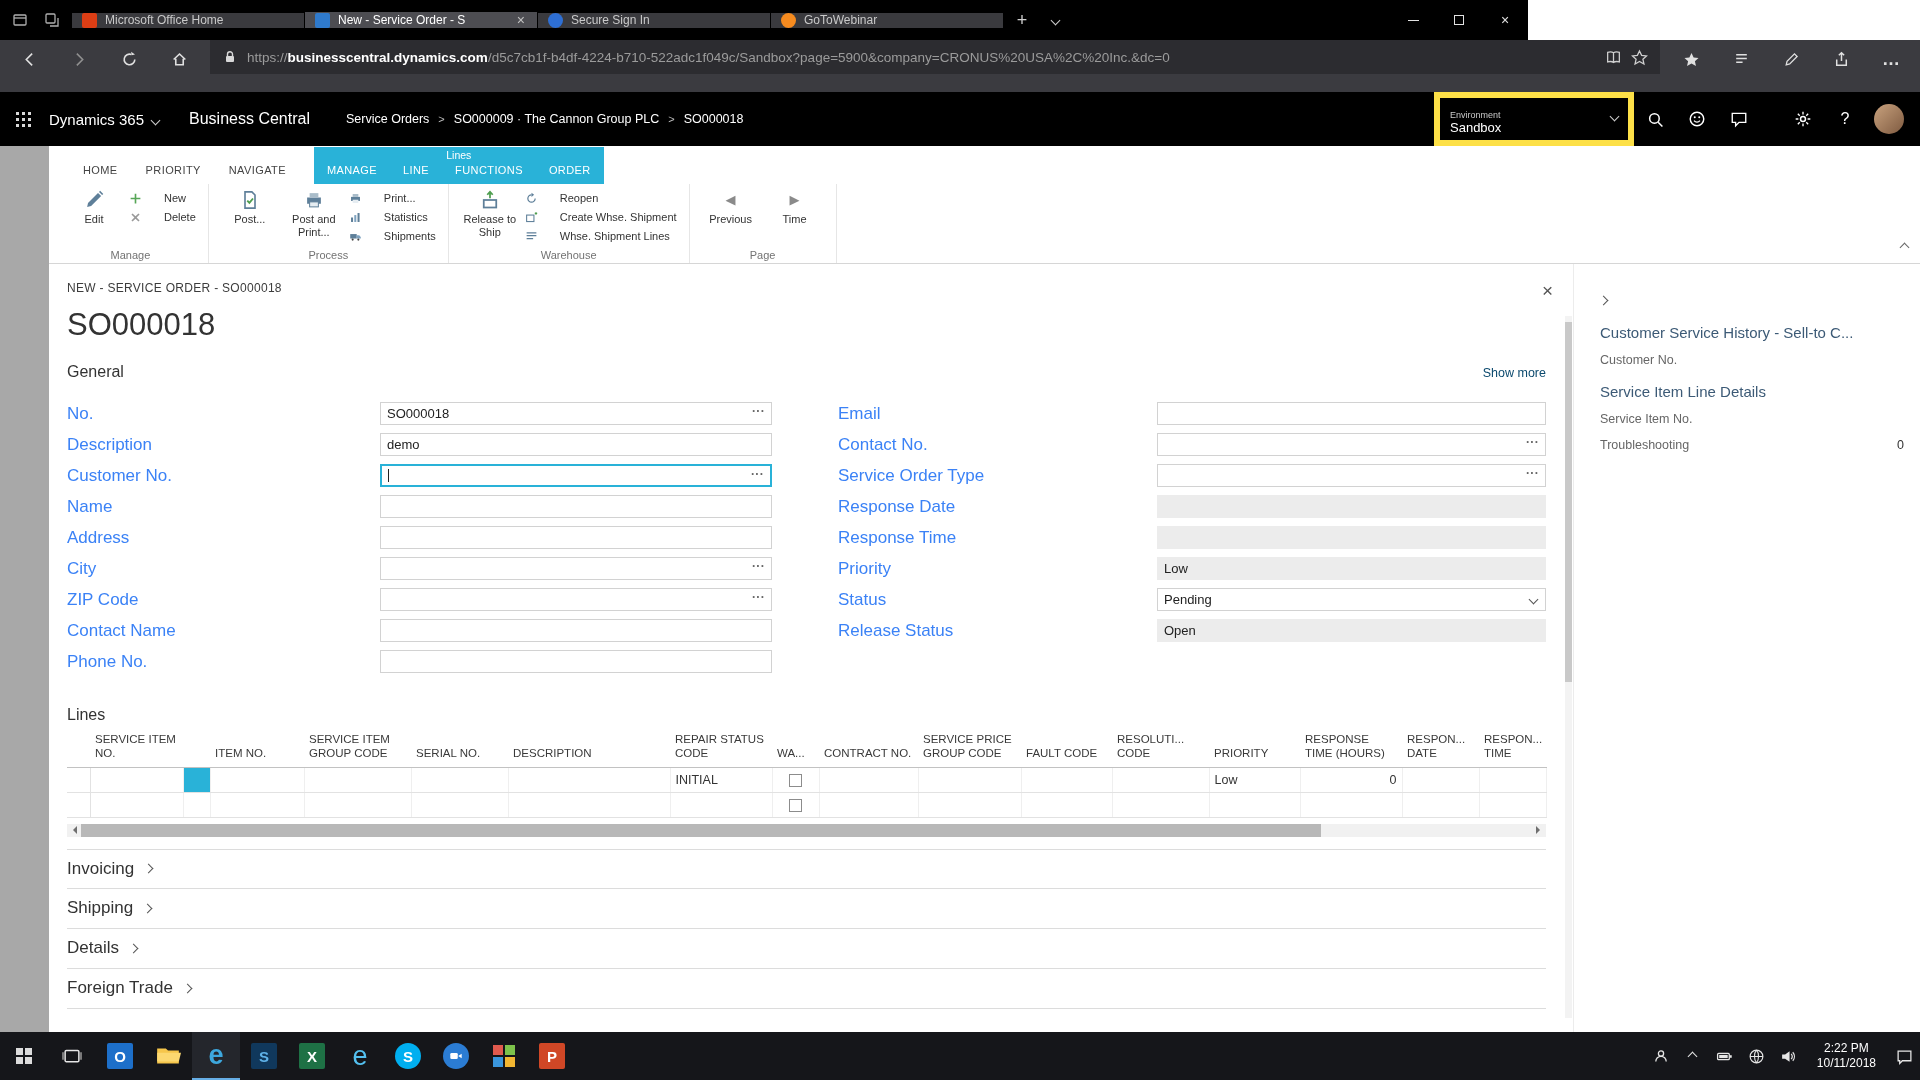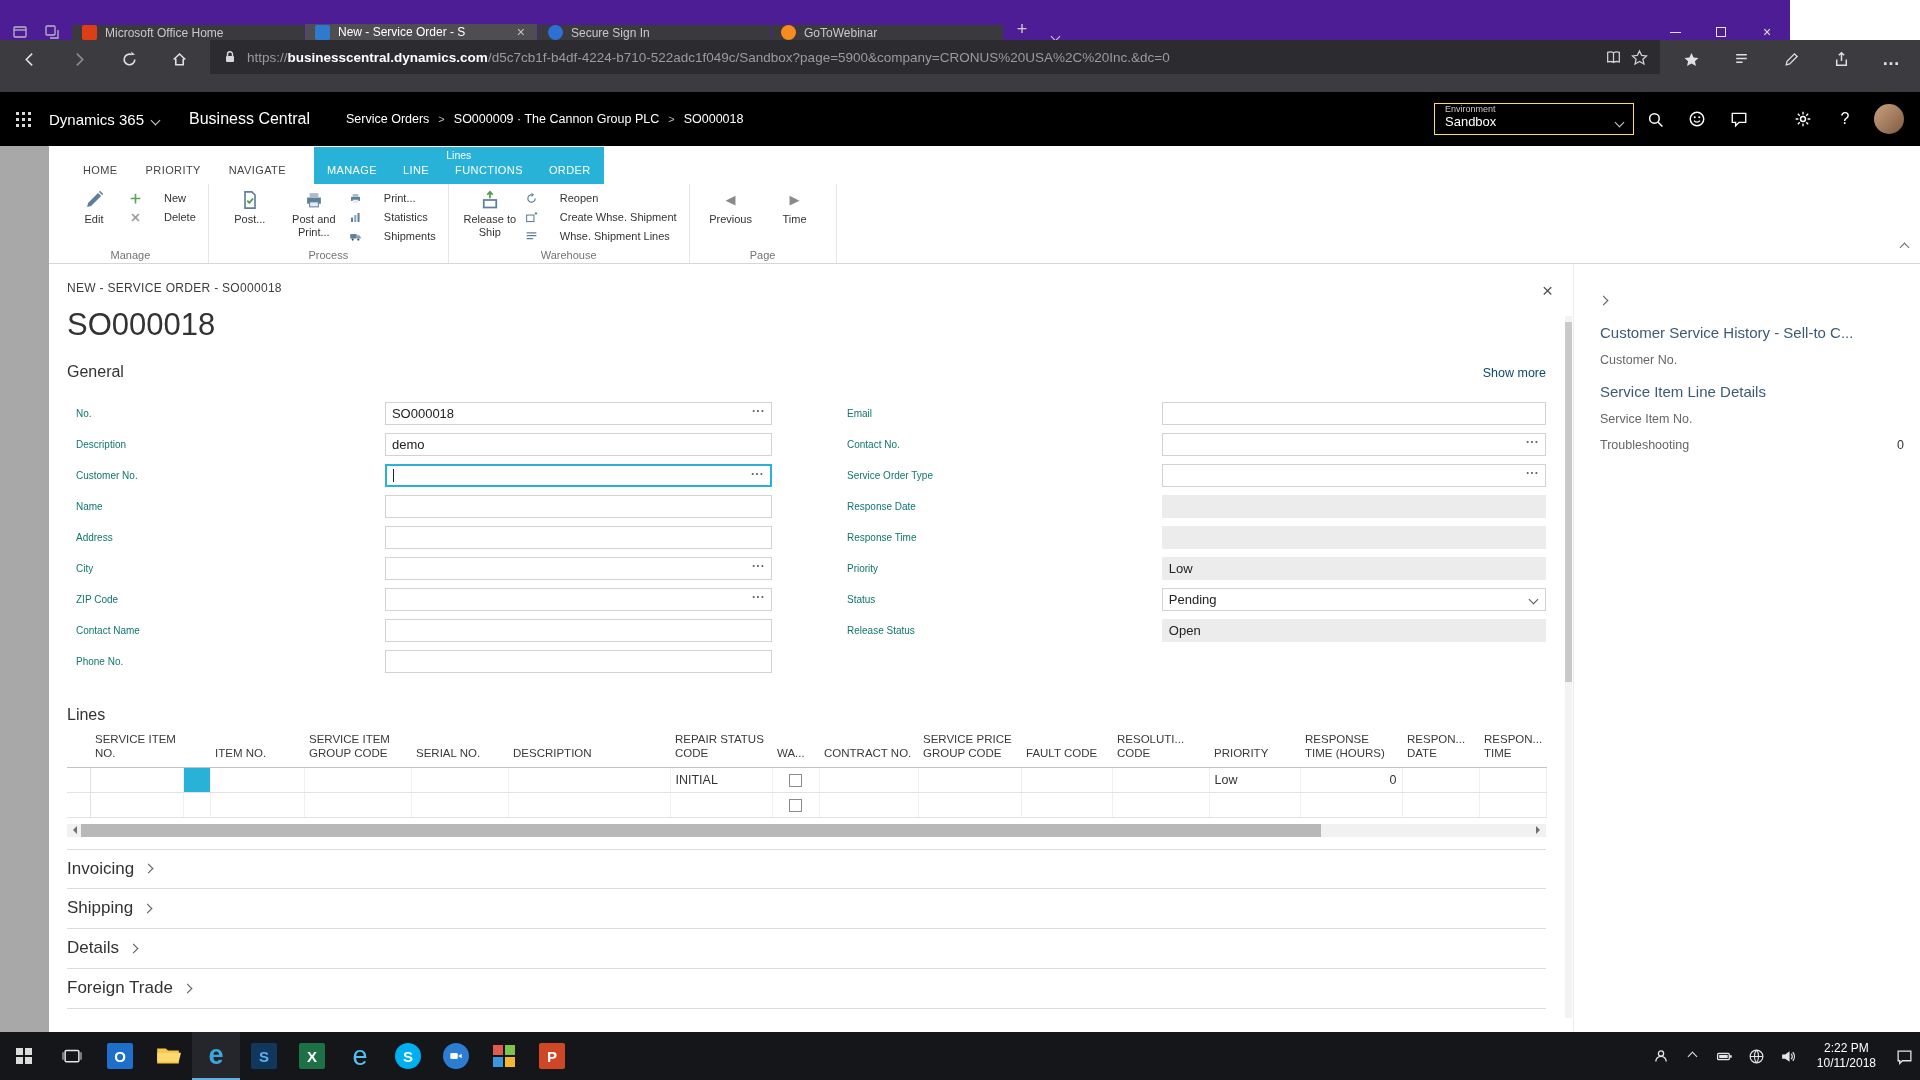--- a/index.html
+++ b/index.html
@@ -1,21 +1,21 @@
 <!DOCTYPE html>
 <html><head>
 <meta charset="utf-8">
 <style>
   * { margin:0; padding:0; box-sizing:border-box; }
   html,body { width:1920px; height:1080px; overflow:hidden; }
   body { font-family:"Liberation Sans", sans-serif; background:#fff; position:relative; color:#333; }
   svg { display:block; }
 
   
-  #tabbar { position:absolute; left:0; top:0; width:1790px; height:40px; background:#4c1d95; display:flex; align-items:flex-end; }
+  #tabbar { position:absolute; left:0; top:0; width:1528px; height:40px; background:#000000; display:flex; align-items:center; }
   .tabtools { display:flex; align-items:center; padding:0 12px; gap:16px; }
   .ttool { opacity:.85; }
   .btab { width:232px; background:#3a3a3e; color:#c9c9c9; display:flex; align-items:center; padding:0 10px; gap:8px; font-size:12px; margin-right:1px; }
   .btab.active { background:#4d4d52; color:#fff; }
   .fav { width:15px; height:15px; border-radius:2px; flex:none; }
   .fav-office { background:#dc3e15; }
   .fav-bc { background:#2f7acc; }
   .fav-secure { background:#2e6fd4; border-radius:50%; }
   .fav-goto { background:#f68b1f; border-radius:50%; }
   .tlabel { white-space:nowrap; overflow:hidden; flex:1; }
@@ -43,21 +43,21 @@
 
   
   #d365bar { position:absolute; left:0; top:92px; width:1920px; height:54px; background:#000; color:#fff; display:flex; align-items:center; padding:0 16px; }
   .waffle { display:grid; grid-template-columns:repeat(3,3px); grid-gap:3px; margin-right:18px; }
   .waffle span { width:3px; height:3px; background:#d9d9d9; }
   .prod { font-size:15px; }
   .prodchev { margin:3px 0 0 8px; color:#cfcfcf; }
   .appname { font-size:16px; margin-left:30px; }
   .crumbs { margin-left:36px; display:flex; align-items:center; gap:9px; font-size:12.5px; }
   .csep { color:#bdbdbd; font-size:11px; }
-  .envbox { margin-left:auto; border:1px solid #fde047; min-width:200px; padding:0 26px 5px 10px; position:relative; }
+  .envbox { margin-left:auto; border:6px solid #fde047; min-width:200px; padding:12px 26px 5px 10px; position:relative; }
   .envlabel { display:block; font-size:9px; color:#c9c9c9; }
   .envvalue { display:block; font-size:13px; color:#fff; }
   .envchev { position:absolute; right:10px; top:15px; color:#cfcfcf; }
   .hic { width:42px; height:40px; display:flex; align-items:center; justify-content:center; color:#fff; }
   .hic.qmark { font-size:16px; }
   .avatar { width:30px; height:30px; border-radius:50%; background:linear-gradient(135deg,#c9a27e,#7e5a40); margin-left:8px; }
   .gear-gap { margin-left:22px; }
 
   
   #underlay { position:absolute; left:0; top:146px; width:49px; height:886px; background:#a8a8a8; }
@@ -84,21 +84,21 @@
   #card { width:1524px; height:768px; background:#fff; position:relative; padding:0 27px 0 18px; overflow:hidden; }
   .cardhead { padding-top:17px; font-size:12px; letter-spacing:.3px; color:#3c3c3c; }
   .cardclose { position:absolute; right:20px; top:16px; font-size:19px; color:#555; }
   .cardtitle { margin-top:12px; font-size:31px; font-weight:400; color:#333; }
   .sechead { margin-top:20px; display:flex; align-items:baseline; font-size:16px; color:#333; }
   .showmore { margin-left:auto; font-size:12.5px; color:#0c4a6e; }
   .fgrid { display:flex; margin-top:21px; }
   .fcol-l { width:705px; }
   .fcol-r { width:708px; margin-left:66px; }
   .frow { display:flex; align-items:center; height:23px; margin-bottom:8px; }
-  .flabel { font-size:10px; color:#0f766e;margin-left:9px; }
+  .flabel { font-size:17px; color:#3b82f6; }
   .fcol-l .flabel { width:313px; }
   .fcol-r .flabel { width:319px; }
   .fctl { position:relative; height:23px; border:1px solid #d2d2d2; background:#fff; font-size:13px; color:#222; display:flex; align-items:center; padding:0 6px; }
   .fcol-l .fctl { width:392px; }
   .fcol-r .fctl { width:389px; }
   .fctl.readonly { background:#ececec; border-color:#ececec; }
   .fctl.focused { border:2px solid #29b2d8; }
   .caret { width:1px; height:13px; background:#222; display:inline-block; }
   .lookup { position:absolute; right:6px; top:-2px; color:#666; font-weight:bold; letter-spacing:1px; font-size:12px; }
   .ddchev { position:absolute; right:8px; top:7px; color:#555; }

